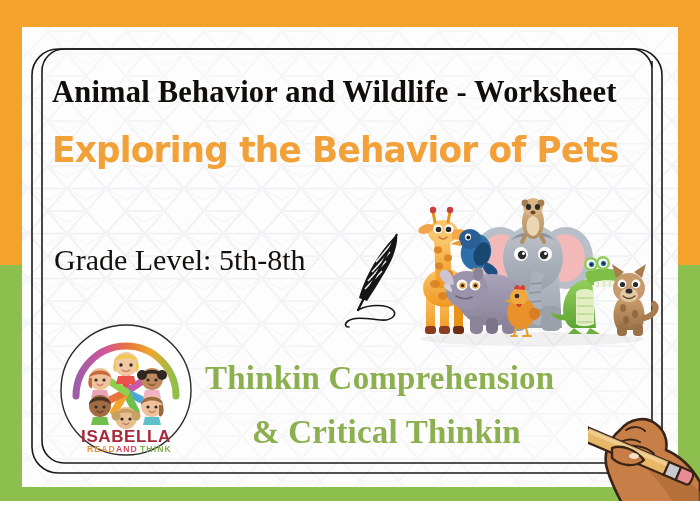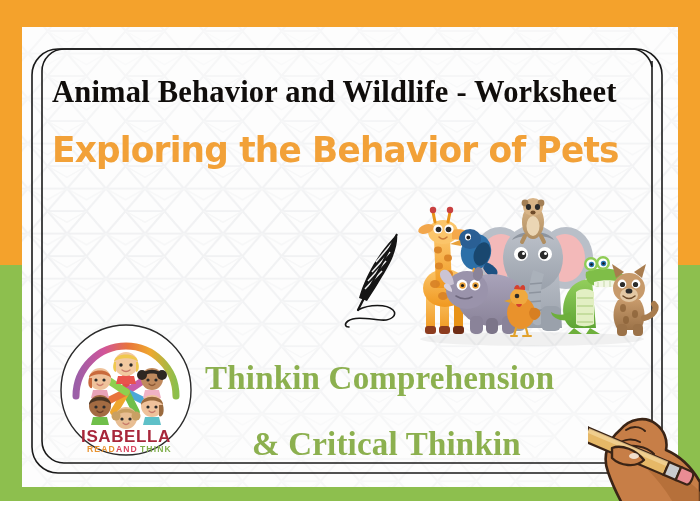--- a/index.html
+++ b/index.html
@@ -122,21 +122,20 @@
     letter-spacing: 0.2px;
   }
   .green-line-2 {
     left: 252px;
     top: 414px;
     font-family: "Liberation Serif", serif;
     font-weight: bold;
     font-size: 33px;
     color: #8CB04F;
     letter-spacing: 0.2px;
-    margin-top: 12px;
   }
 
   
   .quill {
     position: absolute;
     left: 343px;
     top: 228px;
     width: 72px;
     height: 105px;
   }
@@ -210,20 +209,21 @@
       <path d="M20 44 A22 22 0 0 1 42 22 L612 22"></path>
       <path d="M630 34 L630 428"></path>
       <path d="M612 22 A22 22 0 0 1 630 40"></path>
     </g>
   </svg>
 
   <div class="txt title-main">Animal Behavior and Wildlife - Worksheet</div>
 
   <div class="txt title-sub">Exploring the Behavior of Pets</div>
 
+  <div class="txt grade-level">Grade Level: 5th-8th</div>
 
   <div class="txt green-line-1">Thinkin Comprehension</div>
 
   <div class="txt green-line-2">&amp; Critical Thinkin</div>
 
   <svg class="quill" viewBox="0 0 72 105">
 
     <path d="M54 6 C47 13 36 26 28 41 C22 52 18 62 16 70 L24 73
              C30 64 40 48 47 35 C53 23 55 12 54 6 Z" fill="#151515"></path>
 

